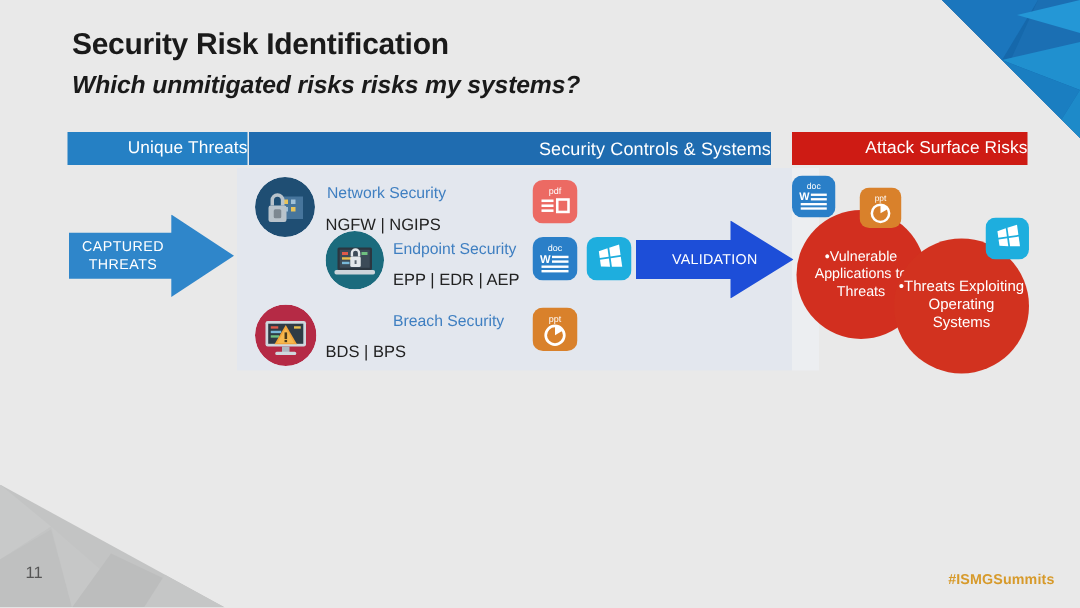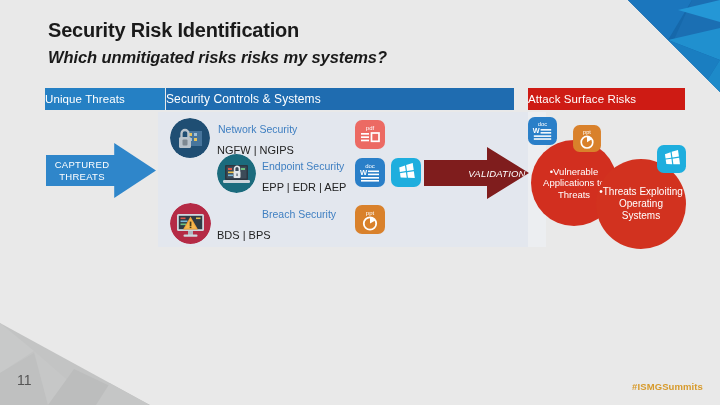--- a/index.html
+++ b/index.html
@@ -21,21 +21,21 @@
     font-size:20px; font-weight:bold; color:#1a1a1a;
     letter-spacing:-0.2px; white-space:nowrap;
   }
   .slide-subtitle {
     position:absolute; left:48px; top:48px;
     font-size:16.5px; font-weight:bold; font-style:italic; color:#1a1a1a;
     letter-spacing:-0.1px; white-space:nowrap;
   }
 
   
-  .band { position:absolute; top:88px; height:22px; display:flex; align-items:center; justify-content:flex-start; }
+  .band { position:absolute; top:88px; height:22px; display:flex; align-items:center; justify-content:flex-end; }
   .band span { font-size:11.5px; color:#ffffff; letter-spacing:0.1px; white-space:nowrap; }
   .band-left   { left:45px;  width:120px; background:#2580c4; }
   .band-center { left:166px; width:348px; background:#1f6cb0; }
   .band-center span { font-size:12px; }
   .band-right  { left:528px; width:157px; background:#ce1b14; }
 
   
   .panel-center { position:absolute; left:158px; top:112px; width:370px; height:135px; background:#e3e7ee; }
   .panel-right  { position:absolute; left:528px; top:112px; width:18px;  height:135px; background:#eceef1; }
 
@@ -47,23 +47,23 @@
     display:flex; align-items:center; justify-content:flex-start;
   }
   .arrow-captured .lbl {
     width:68px; text-align:center; font-size:9.5px; color:#ffffff;
     line-height:12px; letter-spacing:0.3px; margin-left:2px;
   }
 
   
   .arrow-validation {
     position:absolute; left:424px; top:147px; width:105px; height:52px;
-    background:#7f1d1d;
+    background:#1d4ed8;
     clip-path: polygon(0% 25%, 60% 25%, 60% 0%, 100% 50%, 60% 100%, 60% 75%, 0% 75%);
-    display:flex; align-items:center; justify-content:flex-end;font-style:italic;
+    display:flex; align-items:center; justify-content:center;
   }
   .arrow-validation .lbl {
     width:64px; text-align:center; font-size:9.5px; color:#ffffff; letter-spacing:0.2px;
   }
 
   
   .sec-icon { position:absolute; border-radius:50%; overflow:hidden; }
   .sec-title { position:absolute; font-size:10.5px; color:#3f7fc1; white-space:nowrap;text-align:right; }
   .sec-sub   { position:absolute; font-size:11px; color:#222; white-space:nowrap; }
 
@@ -97,21 +97,21 @@
     background:#d2321f;
   }
   .risk-txt { font-size:9.5px; color:#ffffff; text-align:center; line-height:11.5px; width:100%; padding:0 3px; }
   .risk-2 .risk-txt { font-size:10px; line-height:12px; }
 
   .tile-doc-r { left:528px; top:117px; width:29px; height:28px; z-index:5; }
   .tile-ppt-r { left:573px; top:125px; width:28px; height:27px; z-index:5; }
   .tile-win-r { left:657px; top:145px; width:29px; height:28px; z-index:5; }
 
   
-  .slide-number { position:absolute; left:17px; bottom:17px; font-size:14px; color:#555; }
+  .slide-number { position:absolute; left:17px; bottom:17px; font-size:11px; color:#555; }
   .hashtag { position:absolute; right:17px; bottom:13px; font-size:9.5px; font-weight:bold; color:#d79a2b; letter-spacing:0.1px; }
 </style>
 </head>
 <body>
 
 <div class="corner-tr">
   <svg width="160" height="92" viewBox="0 0 160 92">
     <polygon points="68,0 160,0 160,92 160,92" fill="#1565a8"></polygon>
     <polygon points="68,0 160,0 160,50 118,92 0,92" fill="none"></polygon>
     <clipPath id="trclip">

